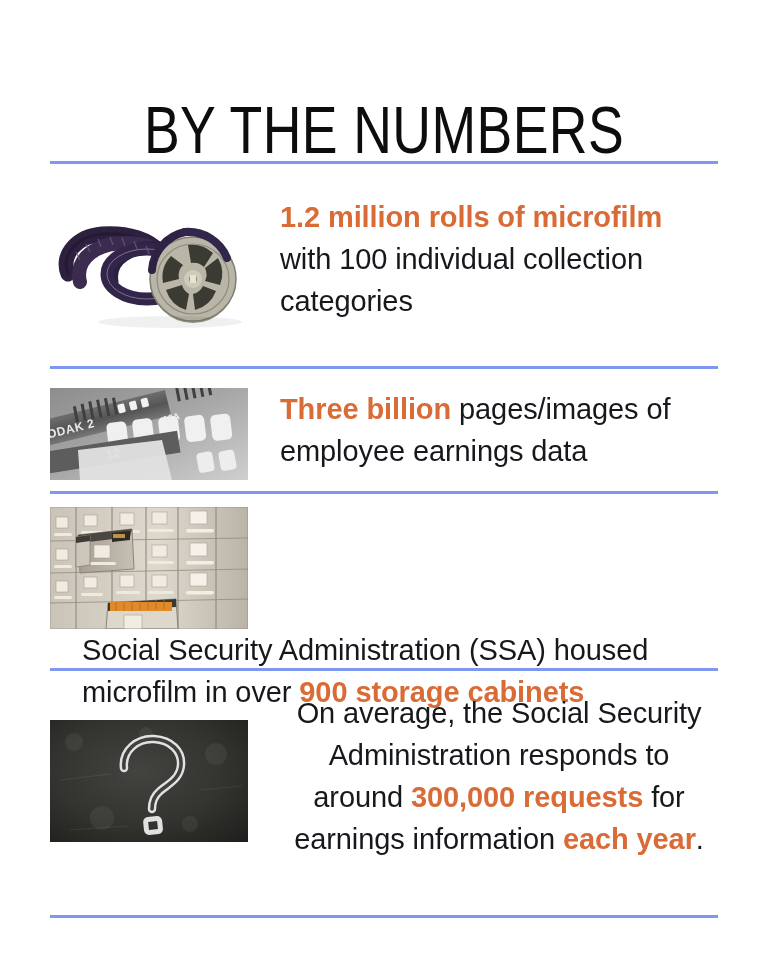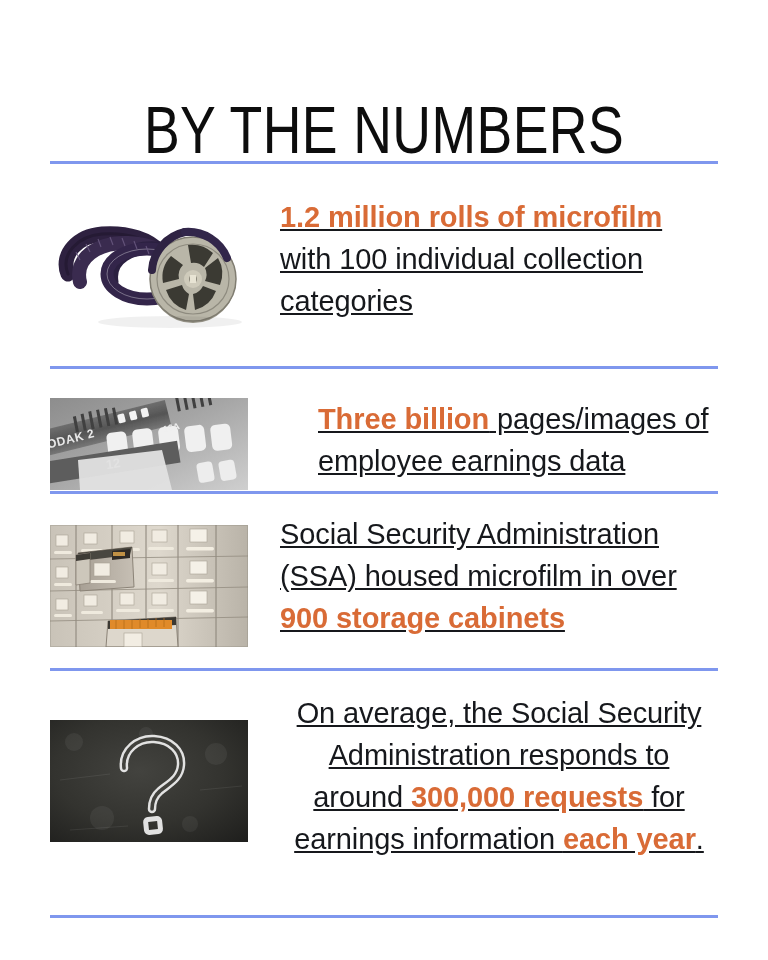--- a/index.html
+++ b/index.html
@@ -55,22 +55,22 @@
 
   
   .row {
     position: absolute;
     left: 50px;
     width: 668px;
     display: flex;
     align-items: flex-start;
   }
   .r1 { top: 196px; }
-  .r2 { top: 398px; gap: 38px; }
-  .r3 { top: 513px; }
+  .r2 { top: 388px; }
+  .r3 { top: 495px; flex-direction: column; }
   .r4 { top: 692px; text-align: center; }
 
   .thumb {
     flex: 0 0 auto;
     width: 198px;
     position: relative;
     overflow: hidden;
     background: #ffffff;
   }
   .thumb svg { display: block; width: 100%; height: 100%; }
@@ -81,21 +81,20 @@
   .t4 { height: 122px; margin-top: 28px; }
 
   .copy {
     flex: 1 1 auto;
     padding-left: 32px;
     font-size: 29px;
     line-height: 42px;
     color: #16181c;
     font-weight: 400;
     letter-spacing: -0.1px;
-    text-decoration: underline;
   }
   .hl {
     color: #D96B36;
     font-weight: 700;
   }
 </style>
 </head>
 <body>
 
 <div class="page">

